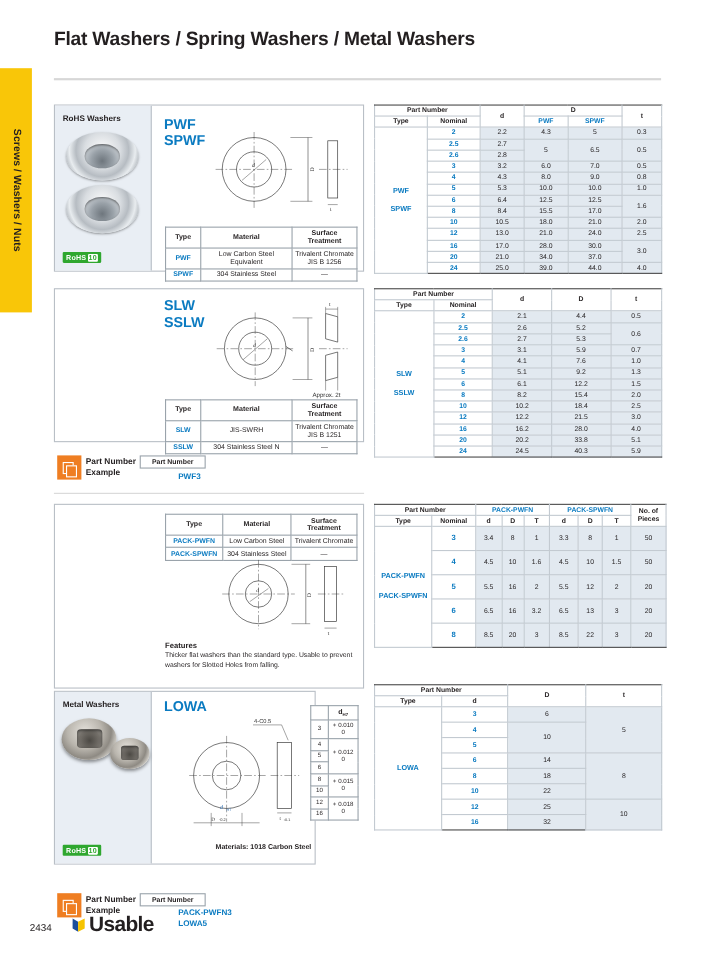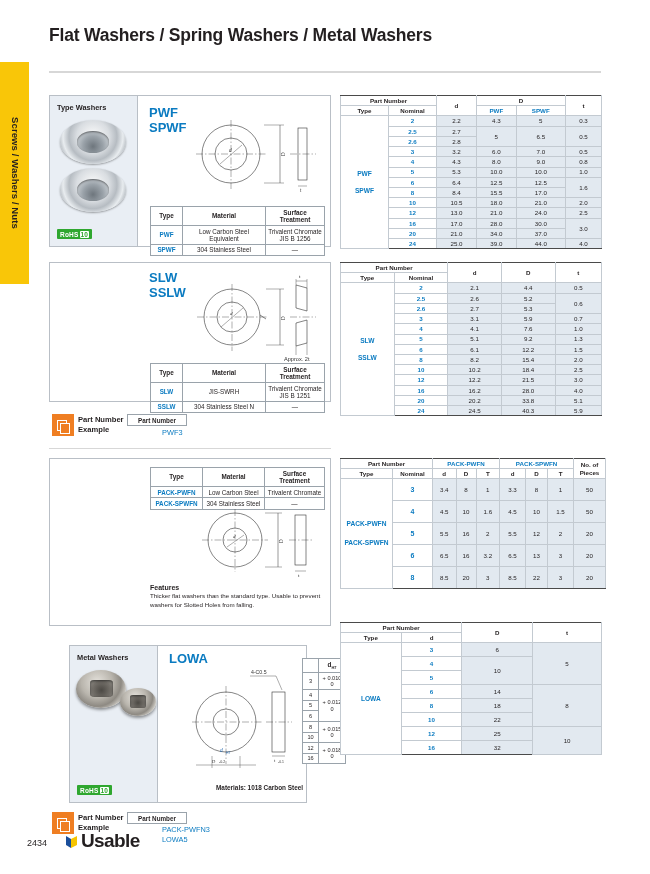--- a/index.html
+++ b/index.html
@@ -143,21 +143,21 @@
   .pn-label{
     position:absolute; left:26px; top:1px; font-size:7.6px; font-weight:bold;
     line-height:1.3;
   }
   .pn-box{
     position:absolute; left:75px; top:0px;
     border:1px solid #9aa3ab; background:#fff;
     min-width:60px; text-align:center;
   }
   .pn-box .hdr{ font-size:6.3px; font-weight:bold; padding:1.5px 6px; border-bottom:0; }
-  .pn-vals{ position:absolute; left:78px; top:15px; font-size:7.4px; font-weight:normal; color:#0b7bc1; line-height:1.35;padding-left:32px;}
+  .pn-vals{ position:absolute; left:78px; top:15px; font-size:7.4px; font-weight:bold; color:#0b7bc1; line-height:1.35;padding-left:32px;}
   .divider{ position:absolute; background:#d7d7d7; height:1px; }
 
   
   table.data{
     border-collapse:collapse; font-size:6.2px; width:100%;
     background:#fff;
   }
   table.data th, table.data td{
     border:1px solid #c3cad1; text-align:center; padding:0.9px 1px;
     font-weight:normal; line-height:1.2; color:#231f20;
@@ -188,21 +188,21 @@
 
   <div class="side-tab">
     <span>Screws / Washers / Nuts</span>
   </div>
 
   <div class="page-title">Flat Washers / Spring Washers / Metal Washers</div>
   <div class="title-rule"></div>
 
   <div class="panel" style="left:49px; top:95px; width:282px; height:152px;">
     <div class="photo-col">
-      <div class="cap">Type Washers</div>
+      <div class="cap">RoHS Washers</div>
       <div class="washer w-flat" style="left:10px; top:24px; width:66px; height:44px;"></div>
       <div class="washer w-flat" style="left:10px; top:72px; width:66px; height:44px;"></div>
       <div class="rohs">
         <span>RoHS</span><b>10</b>
       </div>
     </div>
 
     <div class="series-name" style="left:99px; top:10px;">
       <div>PWF</div>
       <div>SPWF</div>
@@ -363,21 +363,21 @@
       <text x="93" y="36" font-size="5.2" font-family="Liberation Serif, serif" fill="#333" transform="rotate(-90,93,36)">D</text>
       <text x="108" y="70" font-size="5" font-family="Liberation Serif, serif" fill="#333">t</text>
     </svg>
 
     <div class="features" style="left:100px; top:124px; width:175px;">
       <b>Features</b><br>
       <span>Thicker flat washers than the standard type. Usable to prevent washers for Slotted Holes from falling.</span>
     </div>
   </div>
 
-  <div class="panel" style="left:49px; top:645px; width:238px; height:158px;margin-left:20px;">
+  <div class="panel" style="left:49px; top:628px; width:238px; height:158px;">
     <div class="photo-col">
       <div class="cap">Metal Washers</div>
       <div class="washer w-metal" style="left:6px; top:24px; width:50px; height:38px;"></div>
       <div class="washer w-metal" style="left:50px; top:42px; width:36px; height:28px;"></div>
       <div class="rohs">
         <span>RoHS</span><b>10</b>
       </div>
     </div>
 
     <div class="series-name" style="left:99px; top:6px;">

